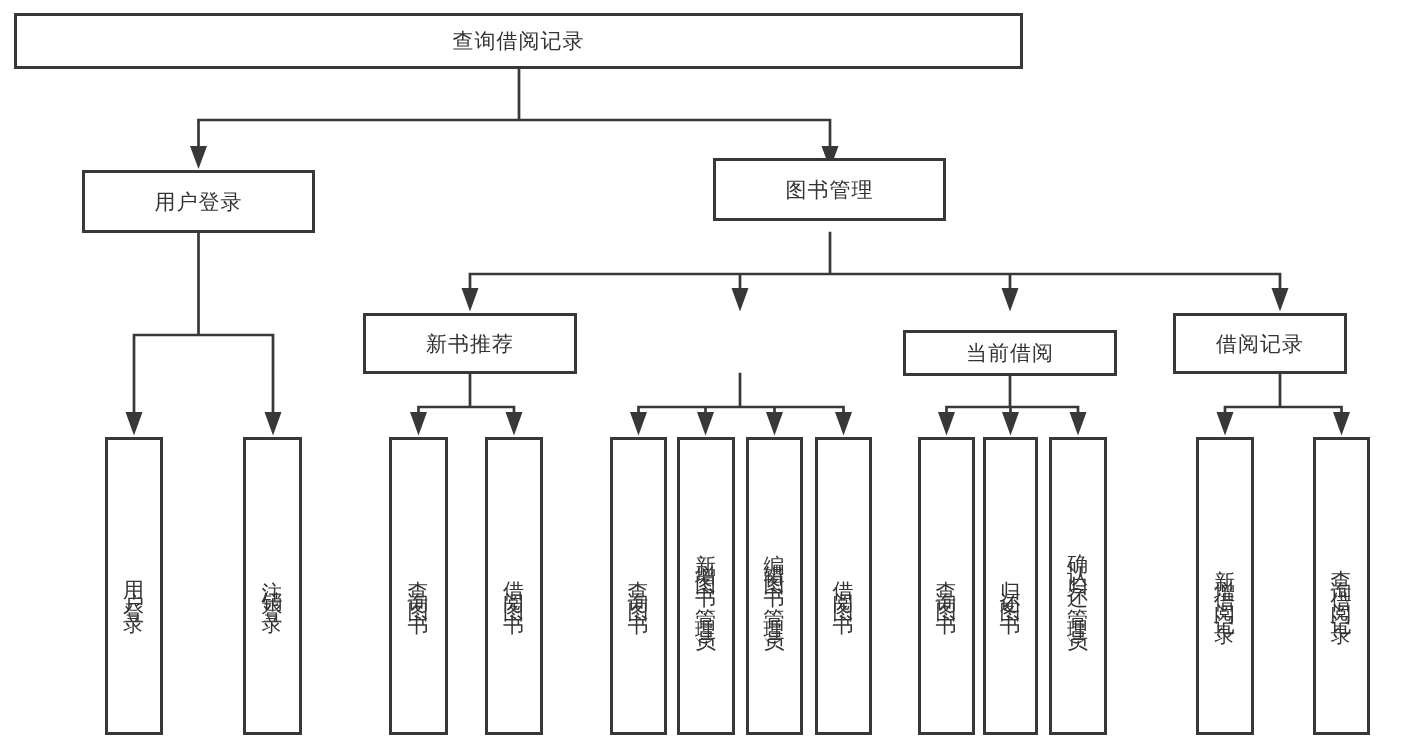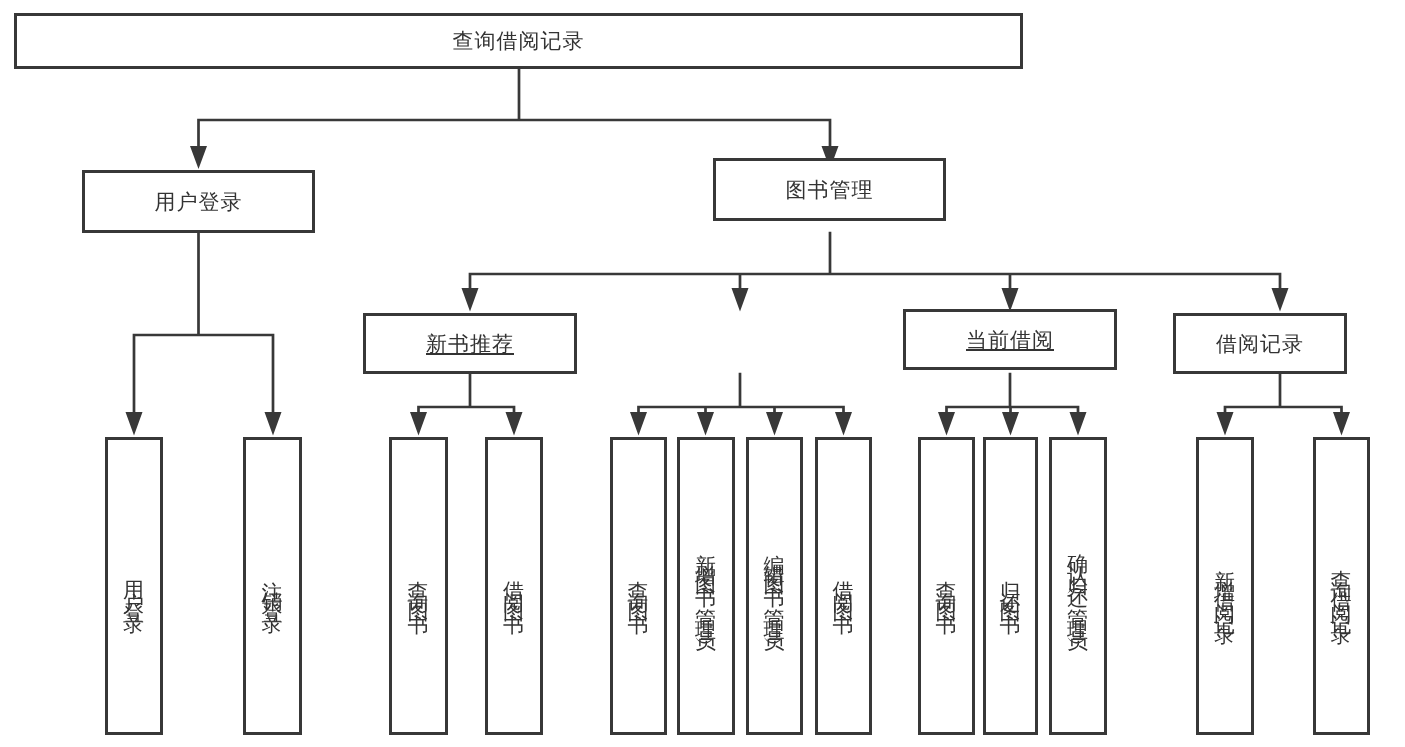--- a/index.html
+++ b/index.html
@@ -64,24 +64,24 @@
     <span>查询借阅记录</span>
   </div>
 
   <div class="hnode" style="left:82px;top:170px;width:233px;height:63px;">
     <span>用户登录</span>
   </div>
   <div class="hnode" style="left:713px;top:158px;width:233px;height:63px;">
     <span>图书管理</span>
   </div>
 
-  <div class="hnode" style="left:363px;top:313px;width:214px;height:61px;text-decoration:underline;">
+  <div class="hnode" style="left:363px;top:313px;width:214px;height:61px;">
     <span>新书推荐</span>
   </div>
-  <div class="hnode" style="left:903px;top:309px;width:214px;height:61px;text-decoration:underline;">
+  <div class="hnode" style="left:903px;top:330px;width:214px;height:46px;">
     <span>当前借阅</span>
   </div>
   <div class="hnode" style="left:1173px;top:313px;width:174px;height:61px;">
     <span>借阅记录</span>
   </div>
 
   <div class="vnode" style="left:105px;top:437px;width:58px;height:298px;">
     <span class="vtext">用户登录</span>
   </div>
   <div class="vnode" style="left:243px;top:437px;width:59px;height:298px;">

